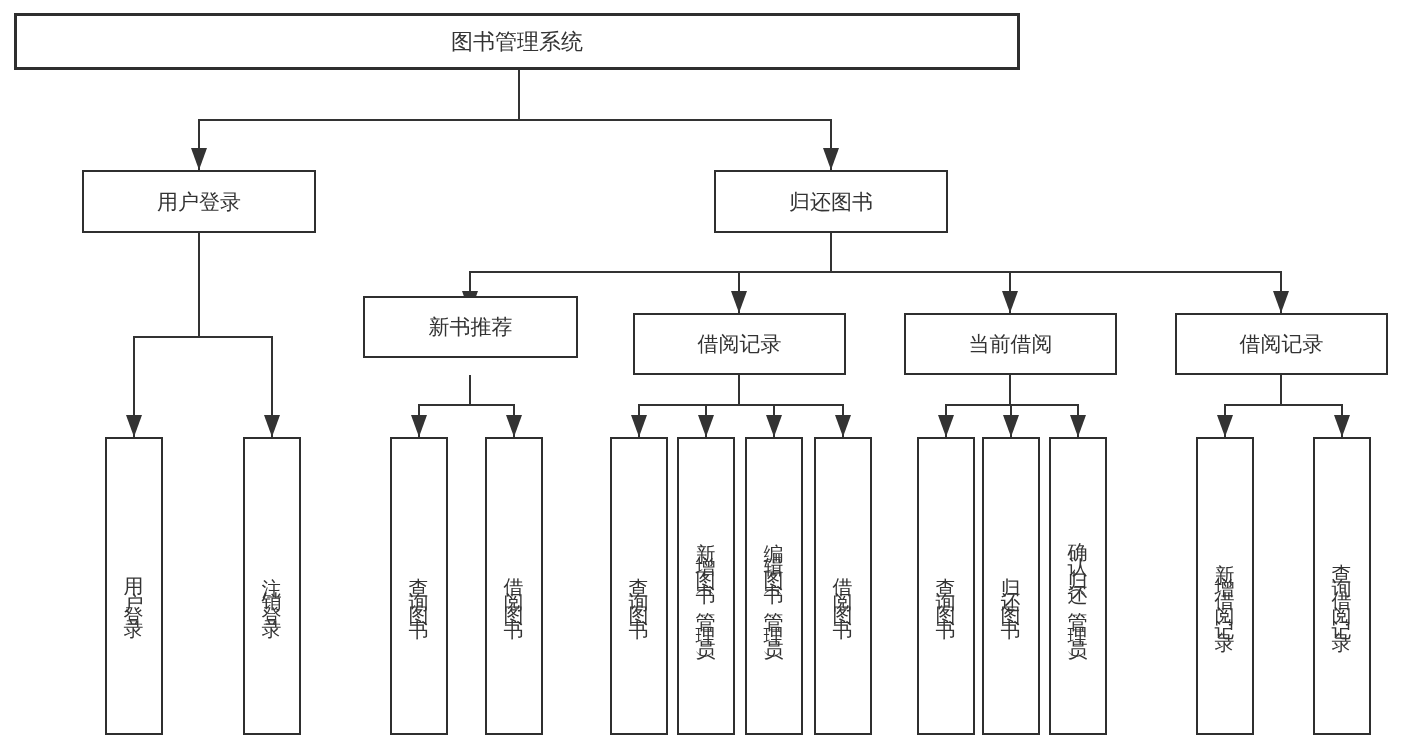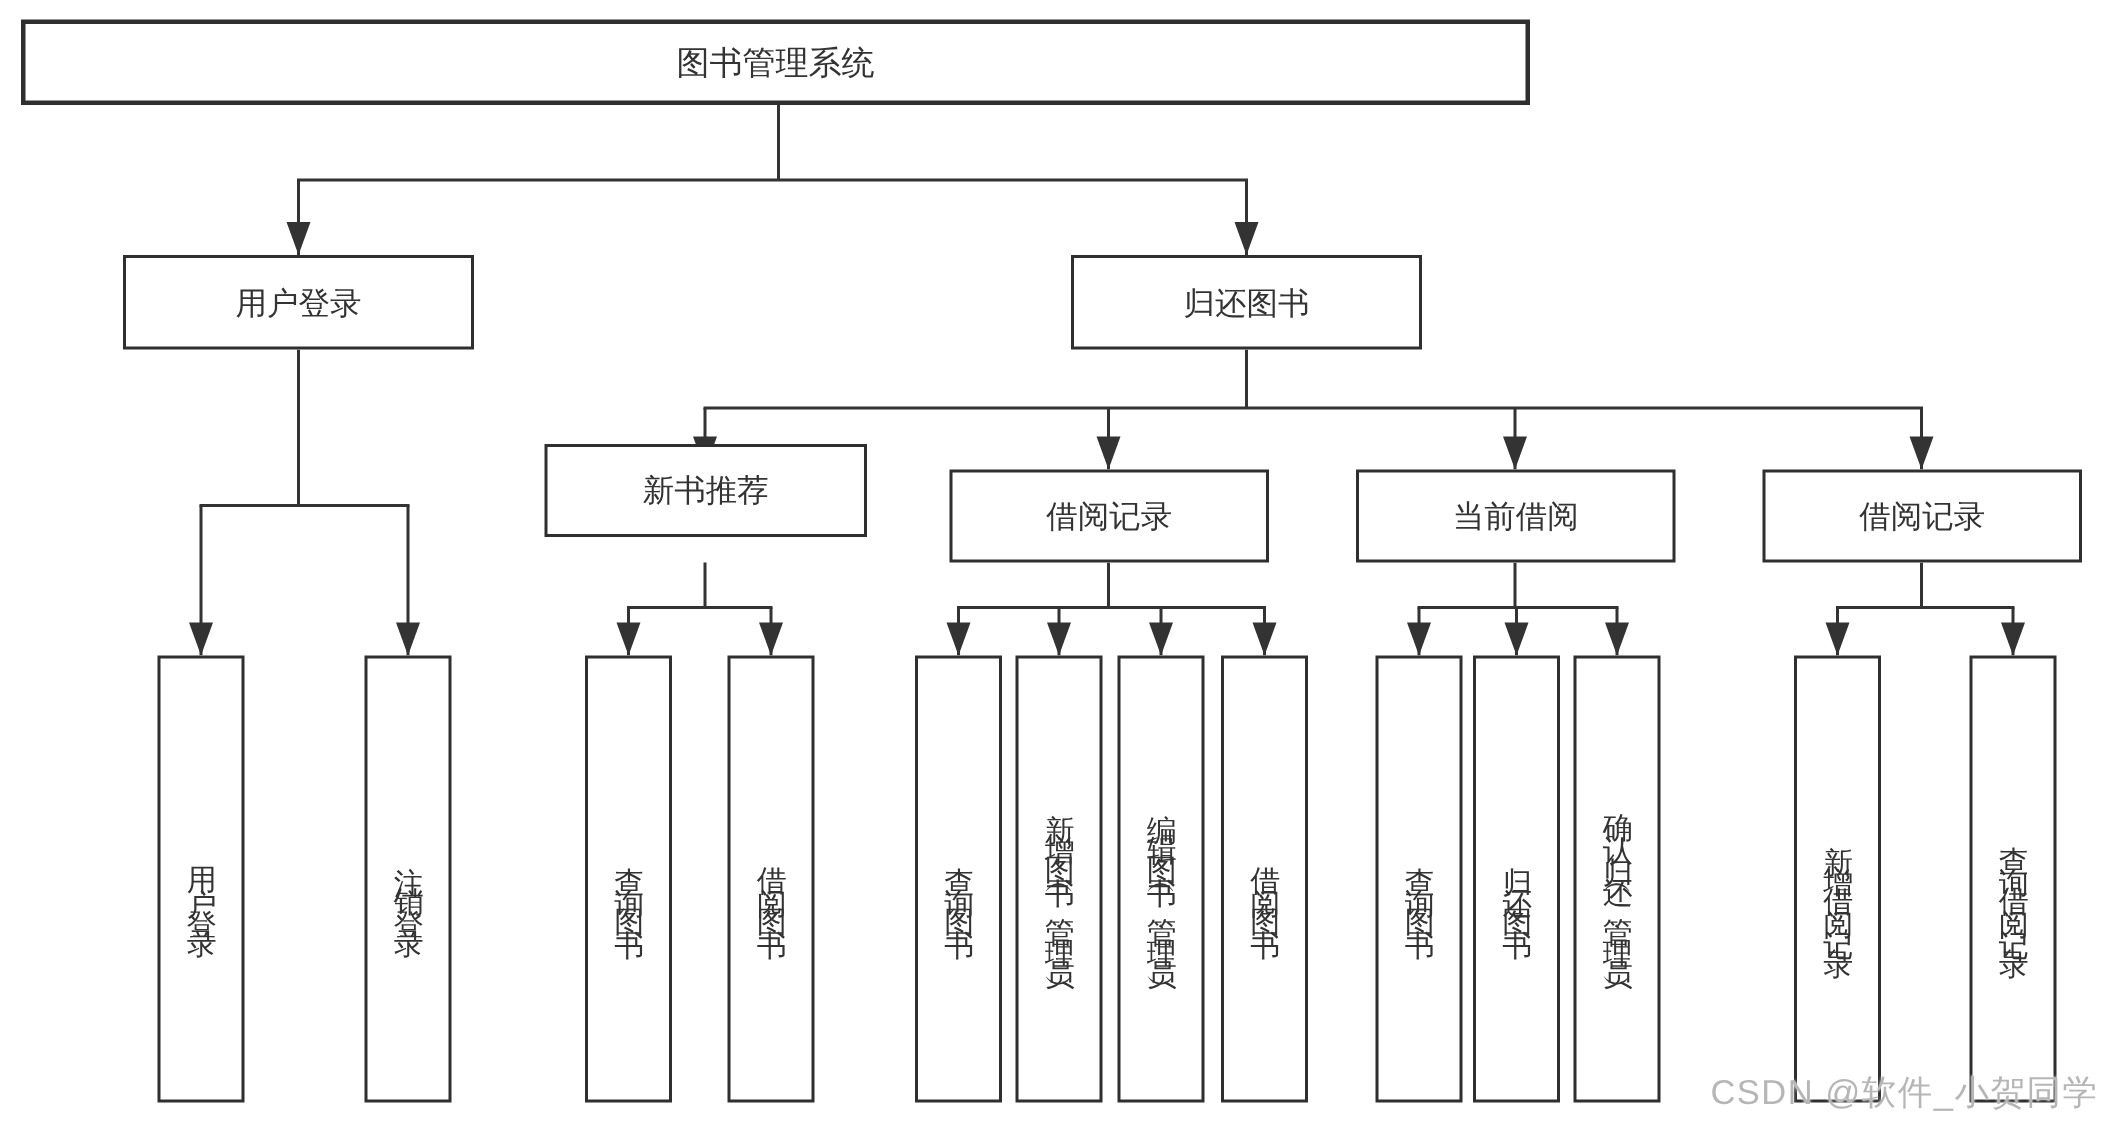--- a/index.html
+++ b/index.html
@@ -134,15 +134,14 @@
   <div class="arrow" style="left:631px;top:415px"></div>
   <div class="arrow" style="left:698px;top:415px"></div>
   <div class="arrow" style="left:766px;top:415px"></div>
   <div class="arrow" style="left:835px;top:415px"></div>
   <div class="arrow" style="left:938px;top:415px"></div>
   <div class="arrow" style="left:1003px;top:415px"></div>
   <div class="arrow" style="left:1070px;top:415px"></div>
   <div class="arrow" style="left:1217px;top:415px"></div>
   <div class="arrow" style="left:1334px;top:415px"></div>
 
-  <div class="watermark">CSDN @软件_小贺同学</div>
 
 </div>
 
 </body></html>

